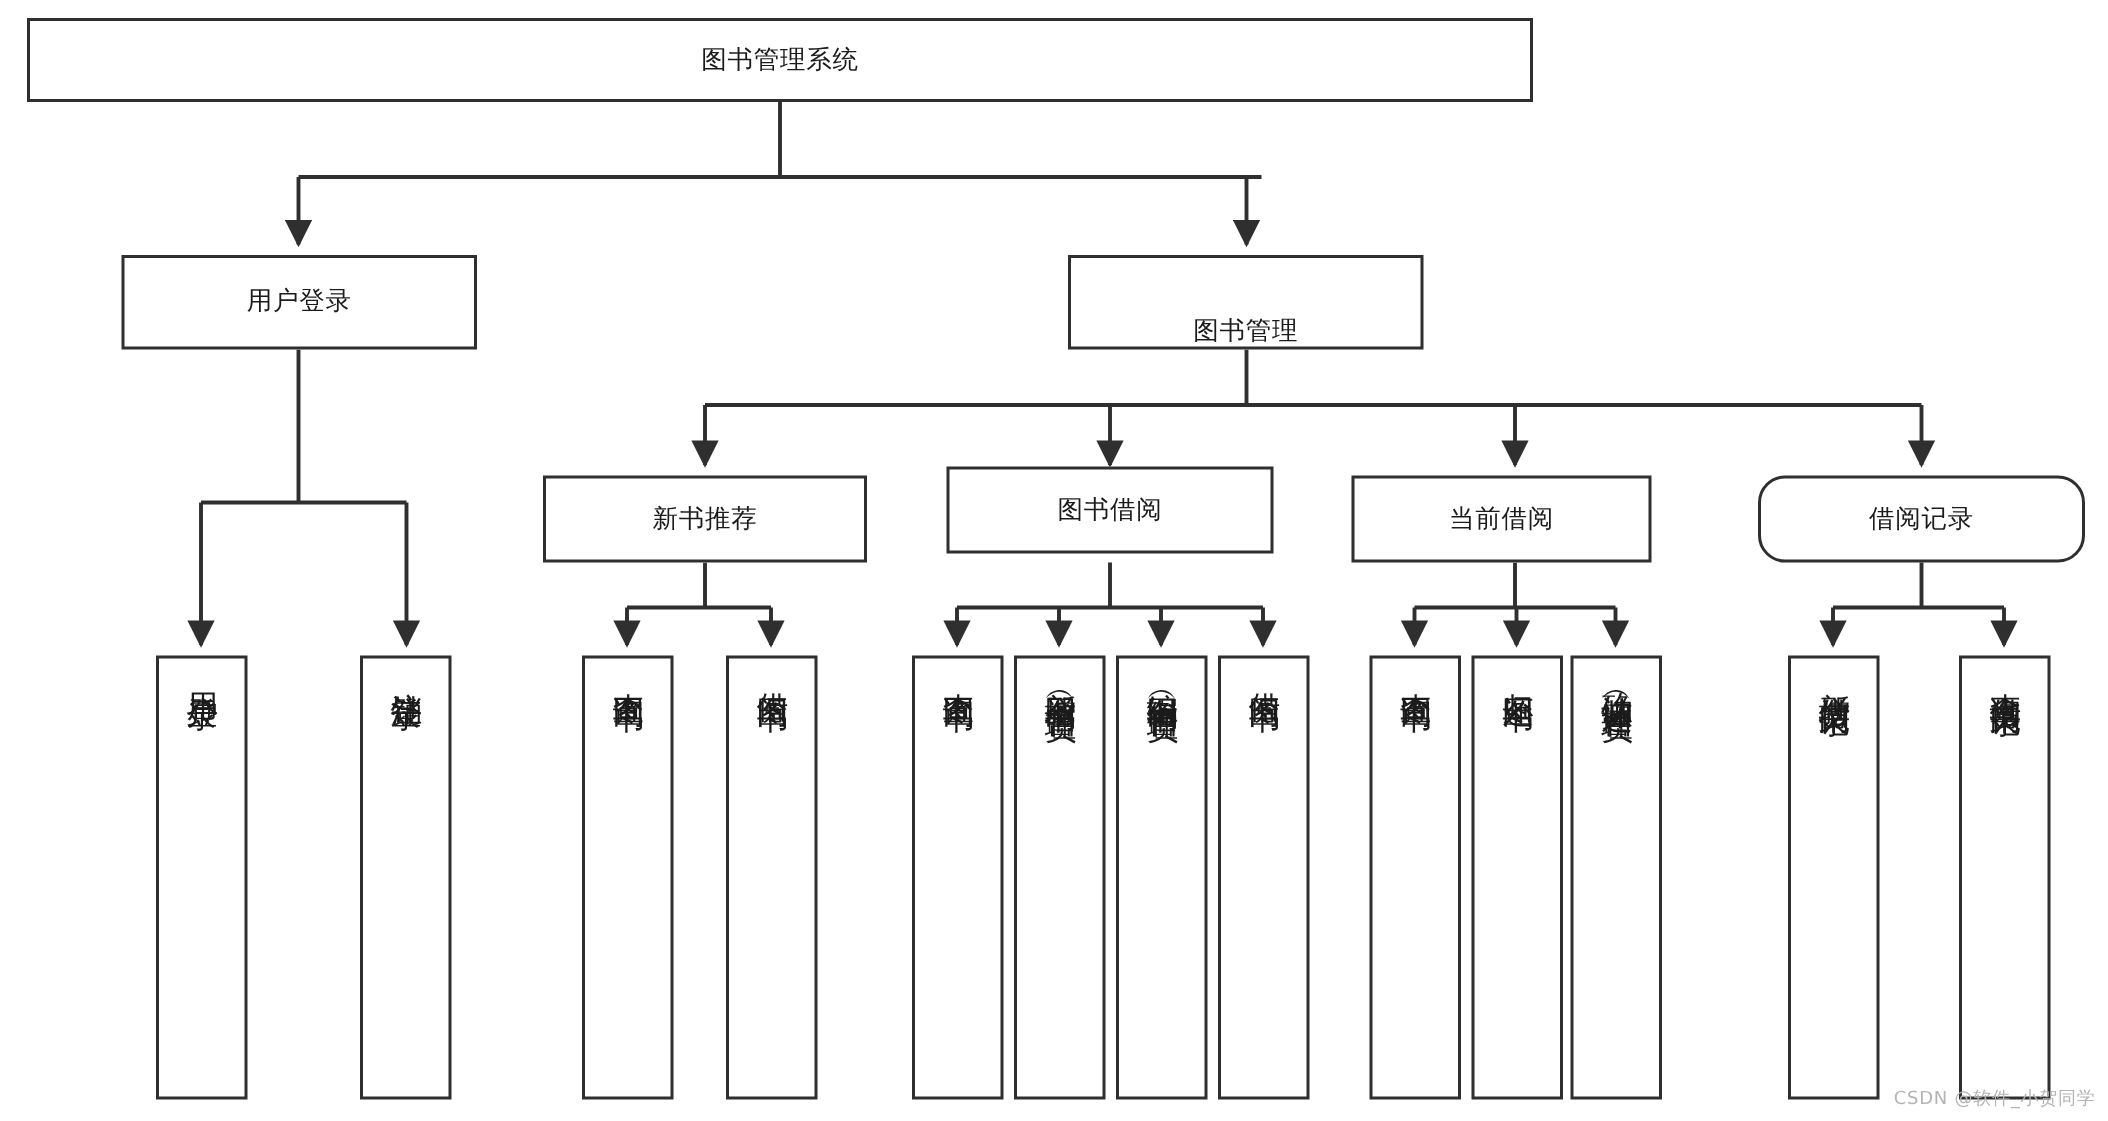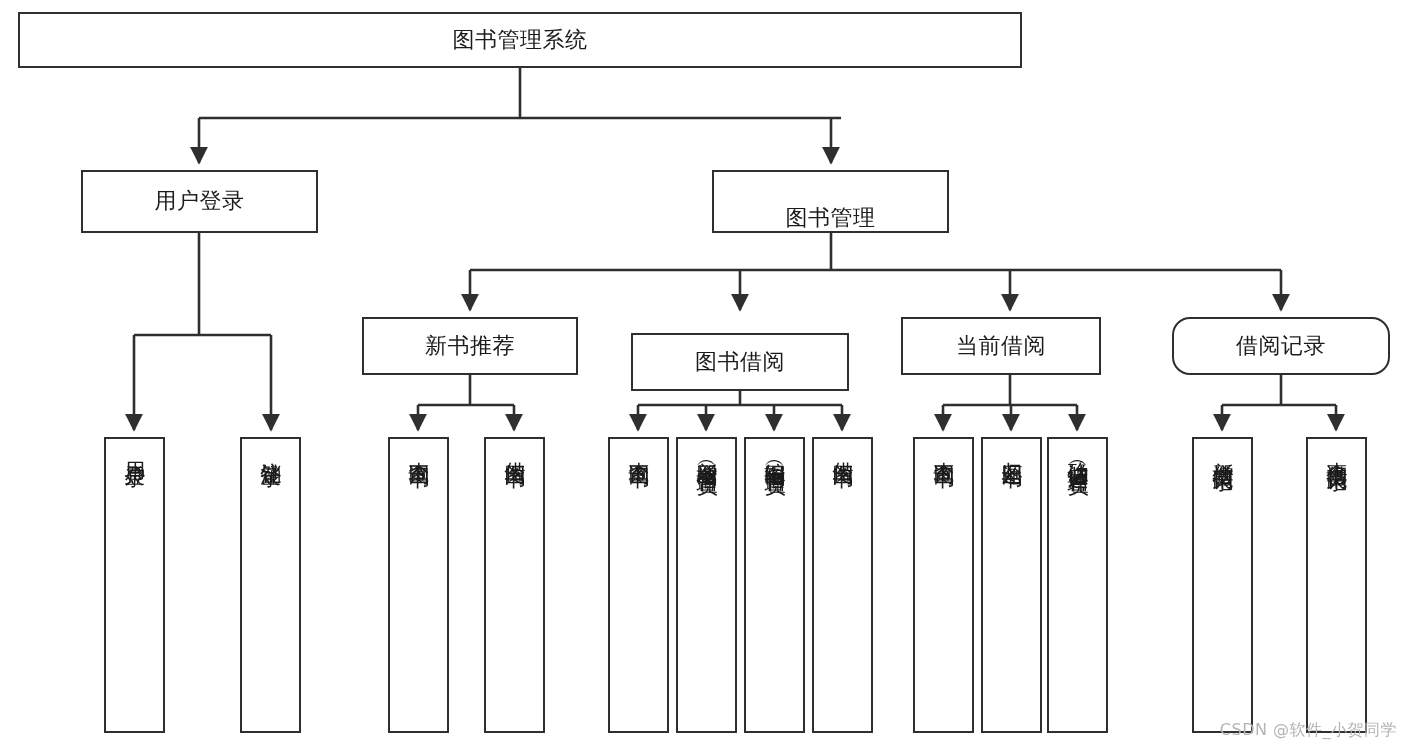--- a/index.html
+++ b/index.html
@@ -28,21 +28,21 @@
     box-sizing: border-box;
     border: 2px solid #2f2f2f;
     background: #ffffff;
     display: flex;
     align-items: center;
     justify-content: center;
     color: #1b1b1b;
     letter-spacing: 0.5px;
   }
   .node.h {
-    font-size: 22px;
+    font-size: 17px;
     line-height: 1.2;
     text-align: center;
   }
   .node.v {
     writing-mode: vertical-rl;
     text-orientation: upright;
     font-size: 21px;
     line-height: 1.28;
     letter-spacing: 2px;
     padding-top: 6px;
@@ -50,21 +50,21 @@
     align-items: center;
     text-align: left;
   }
   .node.v.tall {
     justify-content: flex-start;
   }
   #watermark {
     position: absolute;
     right: 8px;
     bottom: 6px;
-    font-size: 16px;
+    font-size: 12px;
     color: #b4b4b4;
     white-space: nowrap;
     letter-spacing: 0.5px;
   }
 </style>
 </head>
 <body>
 
 <div id="canvas">
 
@@ -125,21 +125,21 @@
   <div class="node h" style="left:81px; top:170px; width:237px; height:63px;">
     <span>用户登录</span>
   </div>
   <div class="node h" style="left:712px; top:170px; width:237px; height:63px;align-items:flex-end;">
     <span>图书管理</span>
   </div>
 
   <div class="node h" style="left:362px; top:317px; width:216px; height:58px;">
     <span>新书推荐</span>
   </div>
-  <div class="node h" style="left:631px; top:333px; width:218px; height:58px;">
+  <div class="node h" style="left:631px; top:311px; width:218px; height:58px;">
     <span>图书借阅</span>
   </div>
   <div class="node h" style="left:901px; top:317px; width:200px; height:58px;">
     <span>当前借阅</span>
   </div>
   <div class="node h" style="left:1172px; top:317px; width:218px; height:58px;border-radius:18px;">
     <span>借阅记录</span>
   </div>
 
   <div class="node v" style="left:104px; top:437px; width:61px; height:296px;">

